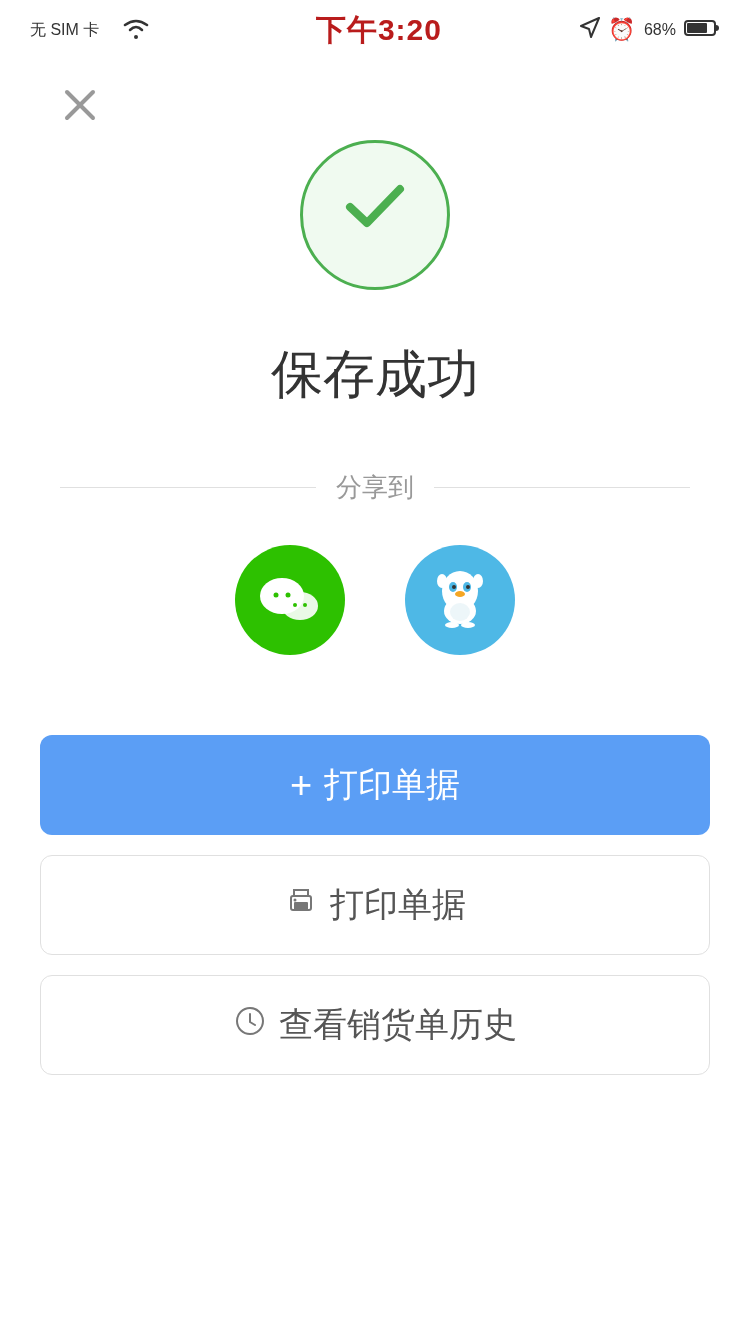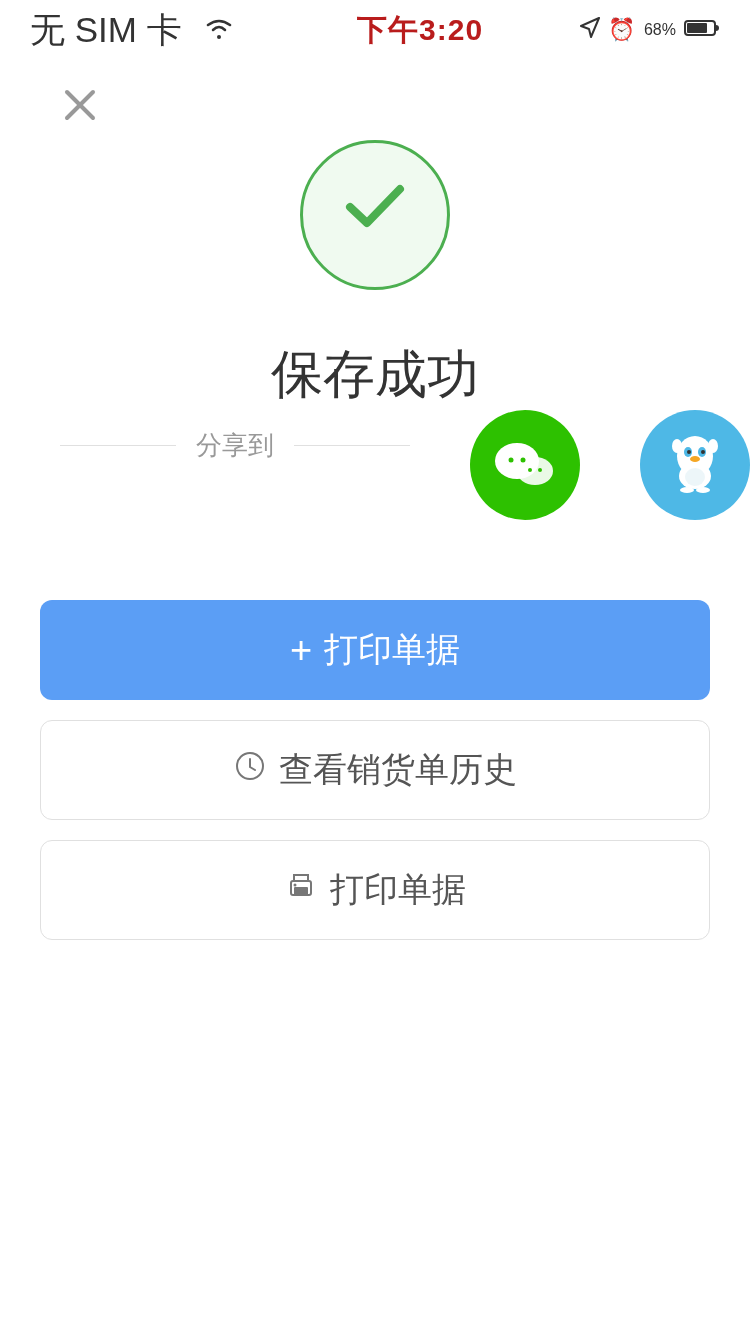--- a/index.html
+++ b/index.html
@@ -21,21 +21,21 @@
       display: flex;
       align-items: center;
       justify-content: space-between;
       padding: 0 30px;
       background: #fff;
     }
     .status-left {
       display: flex;
       align-items: center;
       gap: 22px;
-      font-size: 35px;
+      font-size: 16px;
       color: #333;
       font-weight: 500;
     }
     .wifi-icon {
       font-size: 26px;
     }
     .status-center {
       font-size: 30px;
       font-weight: 600;
       color: #b91c1c;
@@ -92,27 +92,28 @@
       font-size: 80px;
       line-height: 1;
       margin-top: -8px;
     }
 
     
     .success-title {
       font-size: 52px;
       color: #333;
       font-weight: 400;
+      margin-bottom: 60px;
     }
 
     
     .share-section {
       width: 100%;
       display: flex;
-      flex-direction: row;
+      flex-direction: column;
       align-items: center;
       margin-bottom: 50px;
     }
     .divider-row {
       width: 100%;
       display: flex;
       align-items: center;
       padding: 0 60px;
       margin-bottom: 40px;
     }
@@ -313,34 +314,34 @@
   <div class="action-buttons">
 
     <button class="btn-primary">
       <span class="btn-icon" style="font-size:38px;font-weight:300;color:#fff;">+</span>
       <span style="color:#fff;">打印单据</span>
     </button>
 
     <button class="btn-secondary">
       <span class="btn-icon">
         <svg width="34" height="34" viewBox="0 0 34 34" fill="none">
-          <circle cx="17" cy="17" r="13" stroke="#777" stroke-width="2"></circle>
-          <path d="M17 10v8l5 3" stroke="#777" stroke-width="2" stroke-linecap="round"></path>
-        </svg>
-      </span>
-      <span>查看销货单历史</span>
-    </button>
-
-    <button class="btn-secondary">
-      <span class="btn-icon">
-        <svg width="34" height="34" viewBox="0 0 34 34" fill="none">
           <rect x="7" y="12" width="20" height="14" rx="2" stroke="#777" stroke-width="2"></rect>
           <rect x="10" y="18" width="14" height="8" rx="1" fill="#777"></rect>
           <path d="M10 12V6h14v6" stroke="#777" stroke-width="2" fill="none"></path>
           <circle cx="11" cy="16" r="1.5" fill="#777"></circle>
         </svg>
       </span>
       <span>打印单据</span>
     </button>
 
+    <button class="btn-secondary">
+      <span class="btn-icon">
+        <svg width="34" height="34" viewBox="0 0 34 34" fill="none">
+          <circle cx="17" cy="17" r="13" stroke="#777" stroke-width="2"></circle>
+          <path d="M17 10v8l5 3" stroke="#777" stroke-width="2" stroke-linecap="round"></path>
+        </svg>
+      </span>
+      <span>查看销货单历史</span>
+    </button>
+
   </div>
 
 </div>
 
 </body></html>

